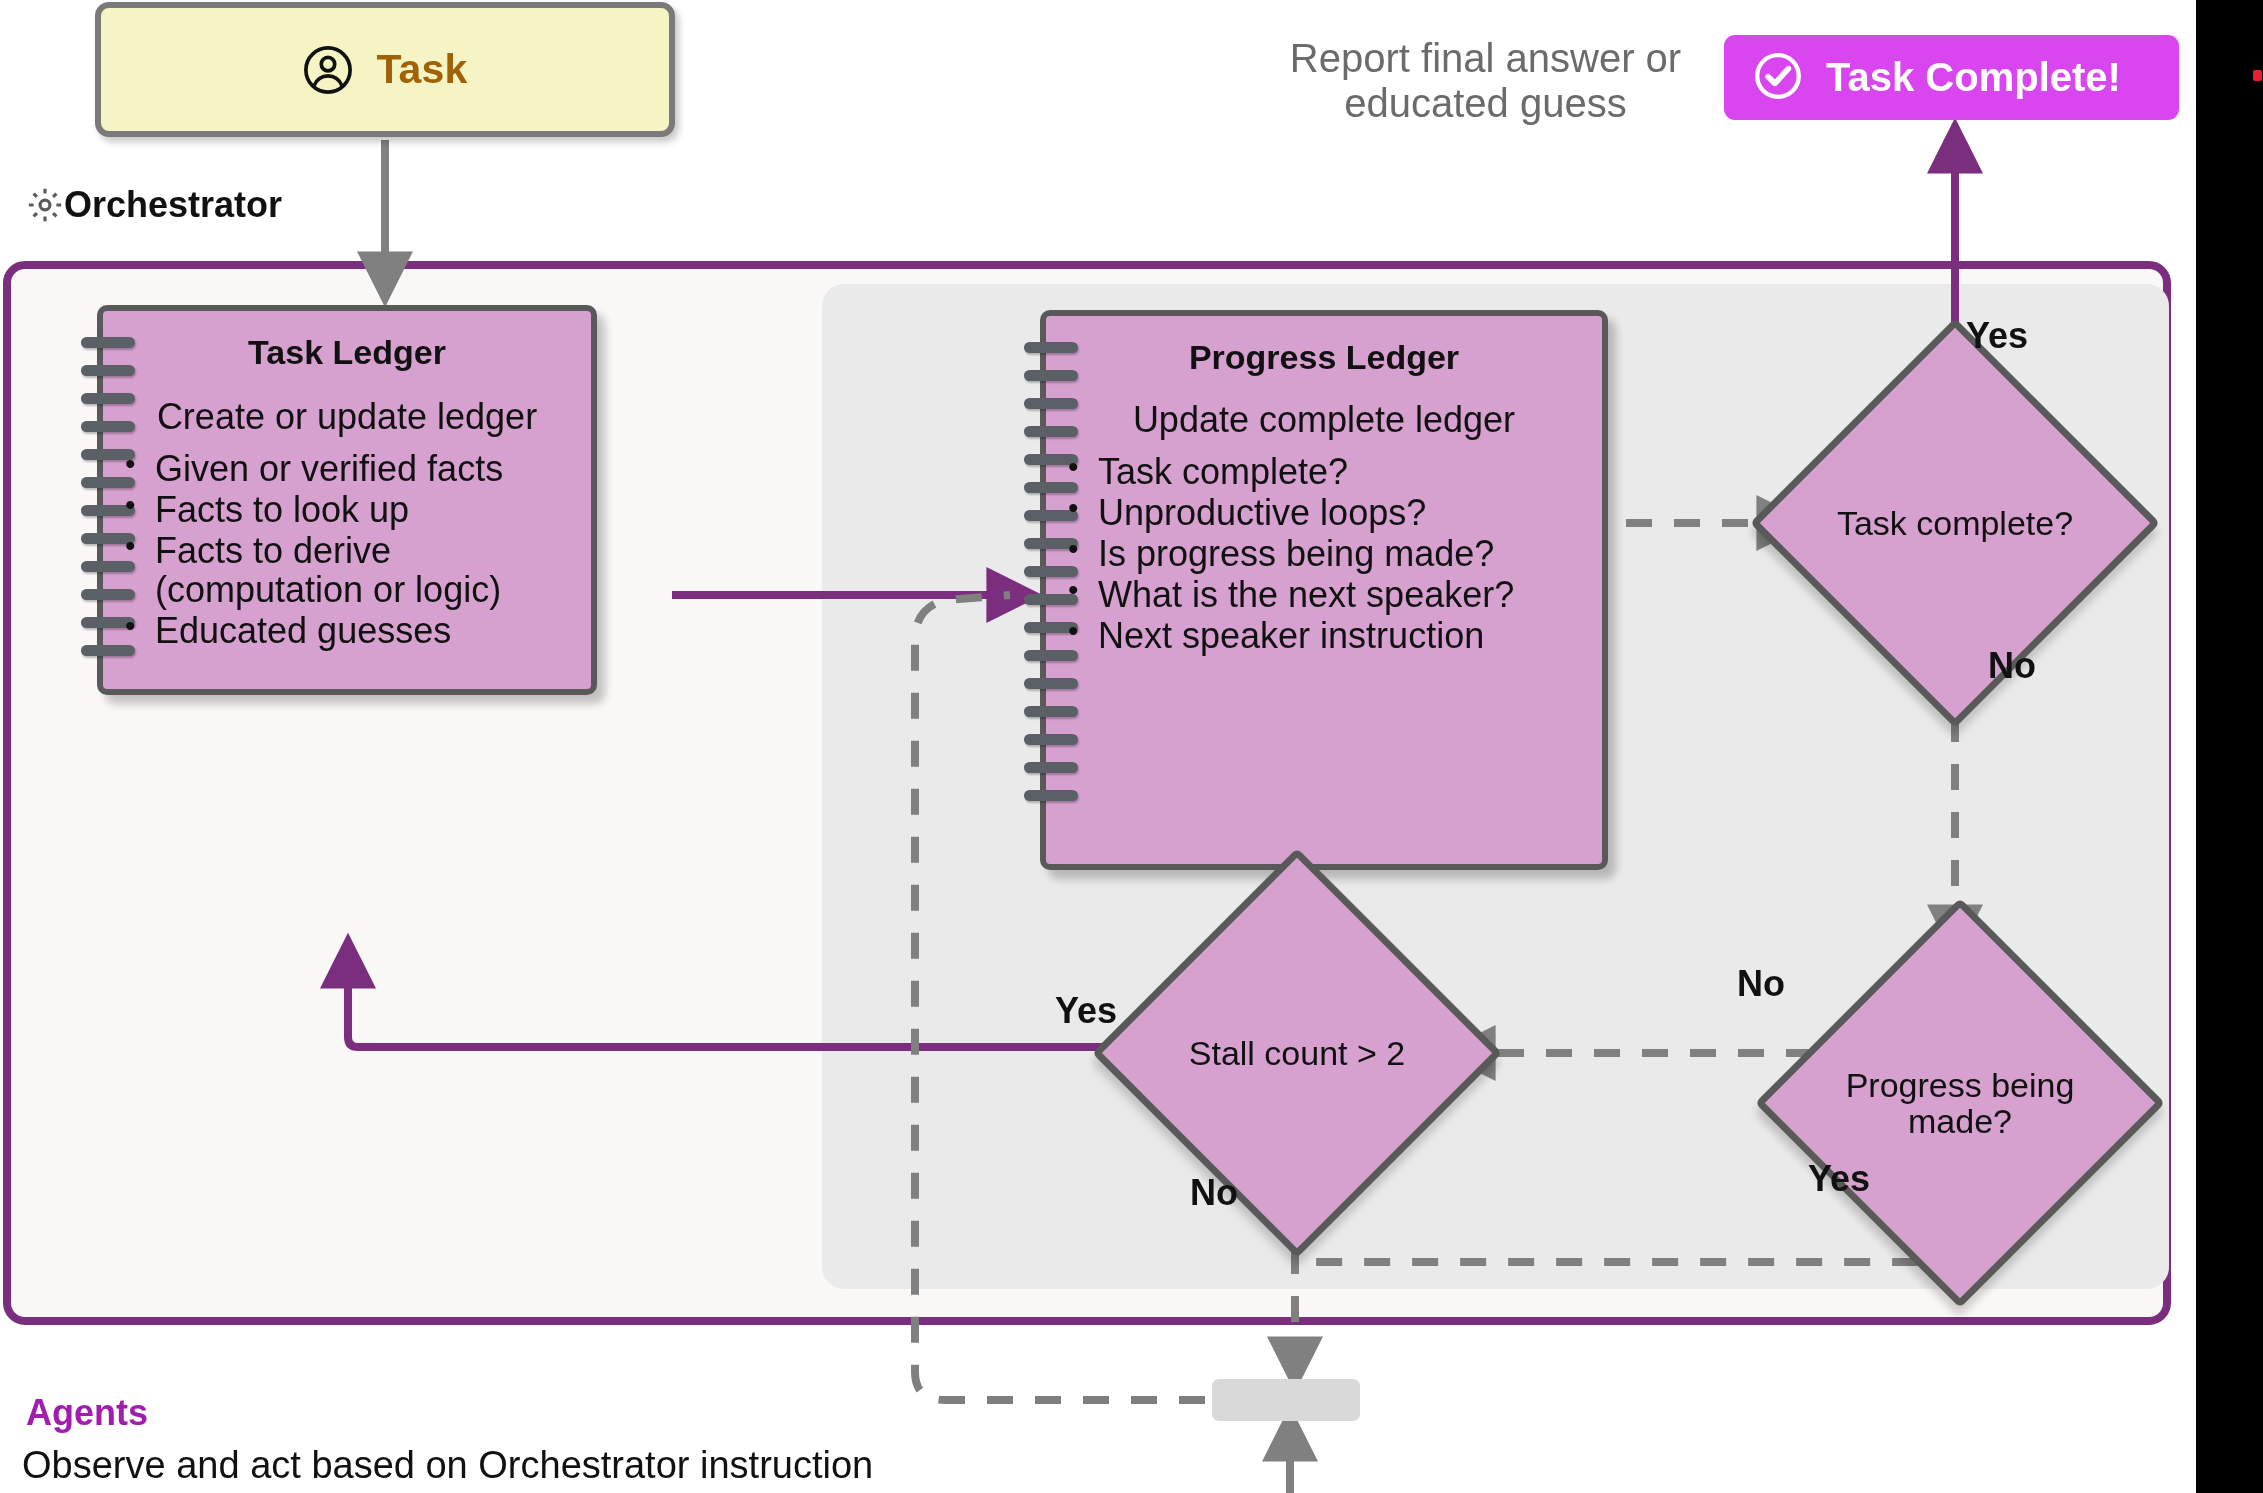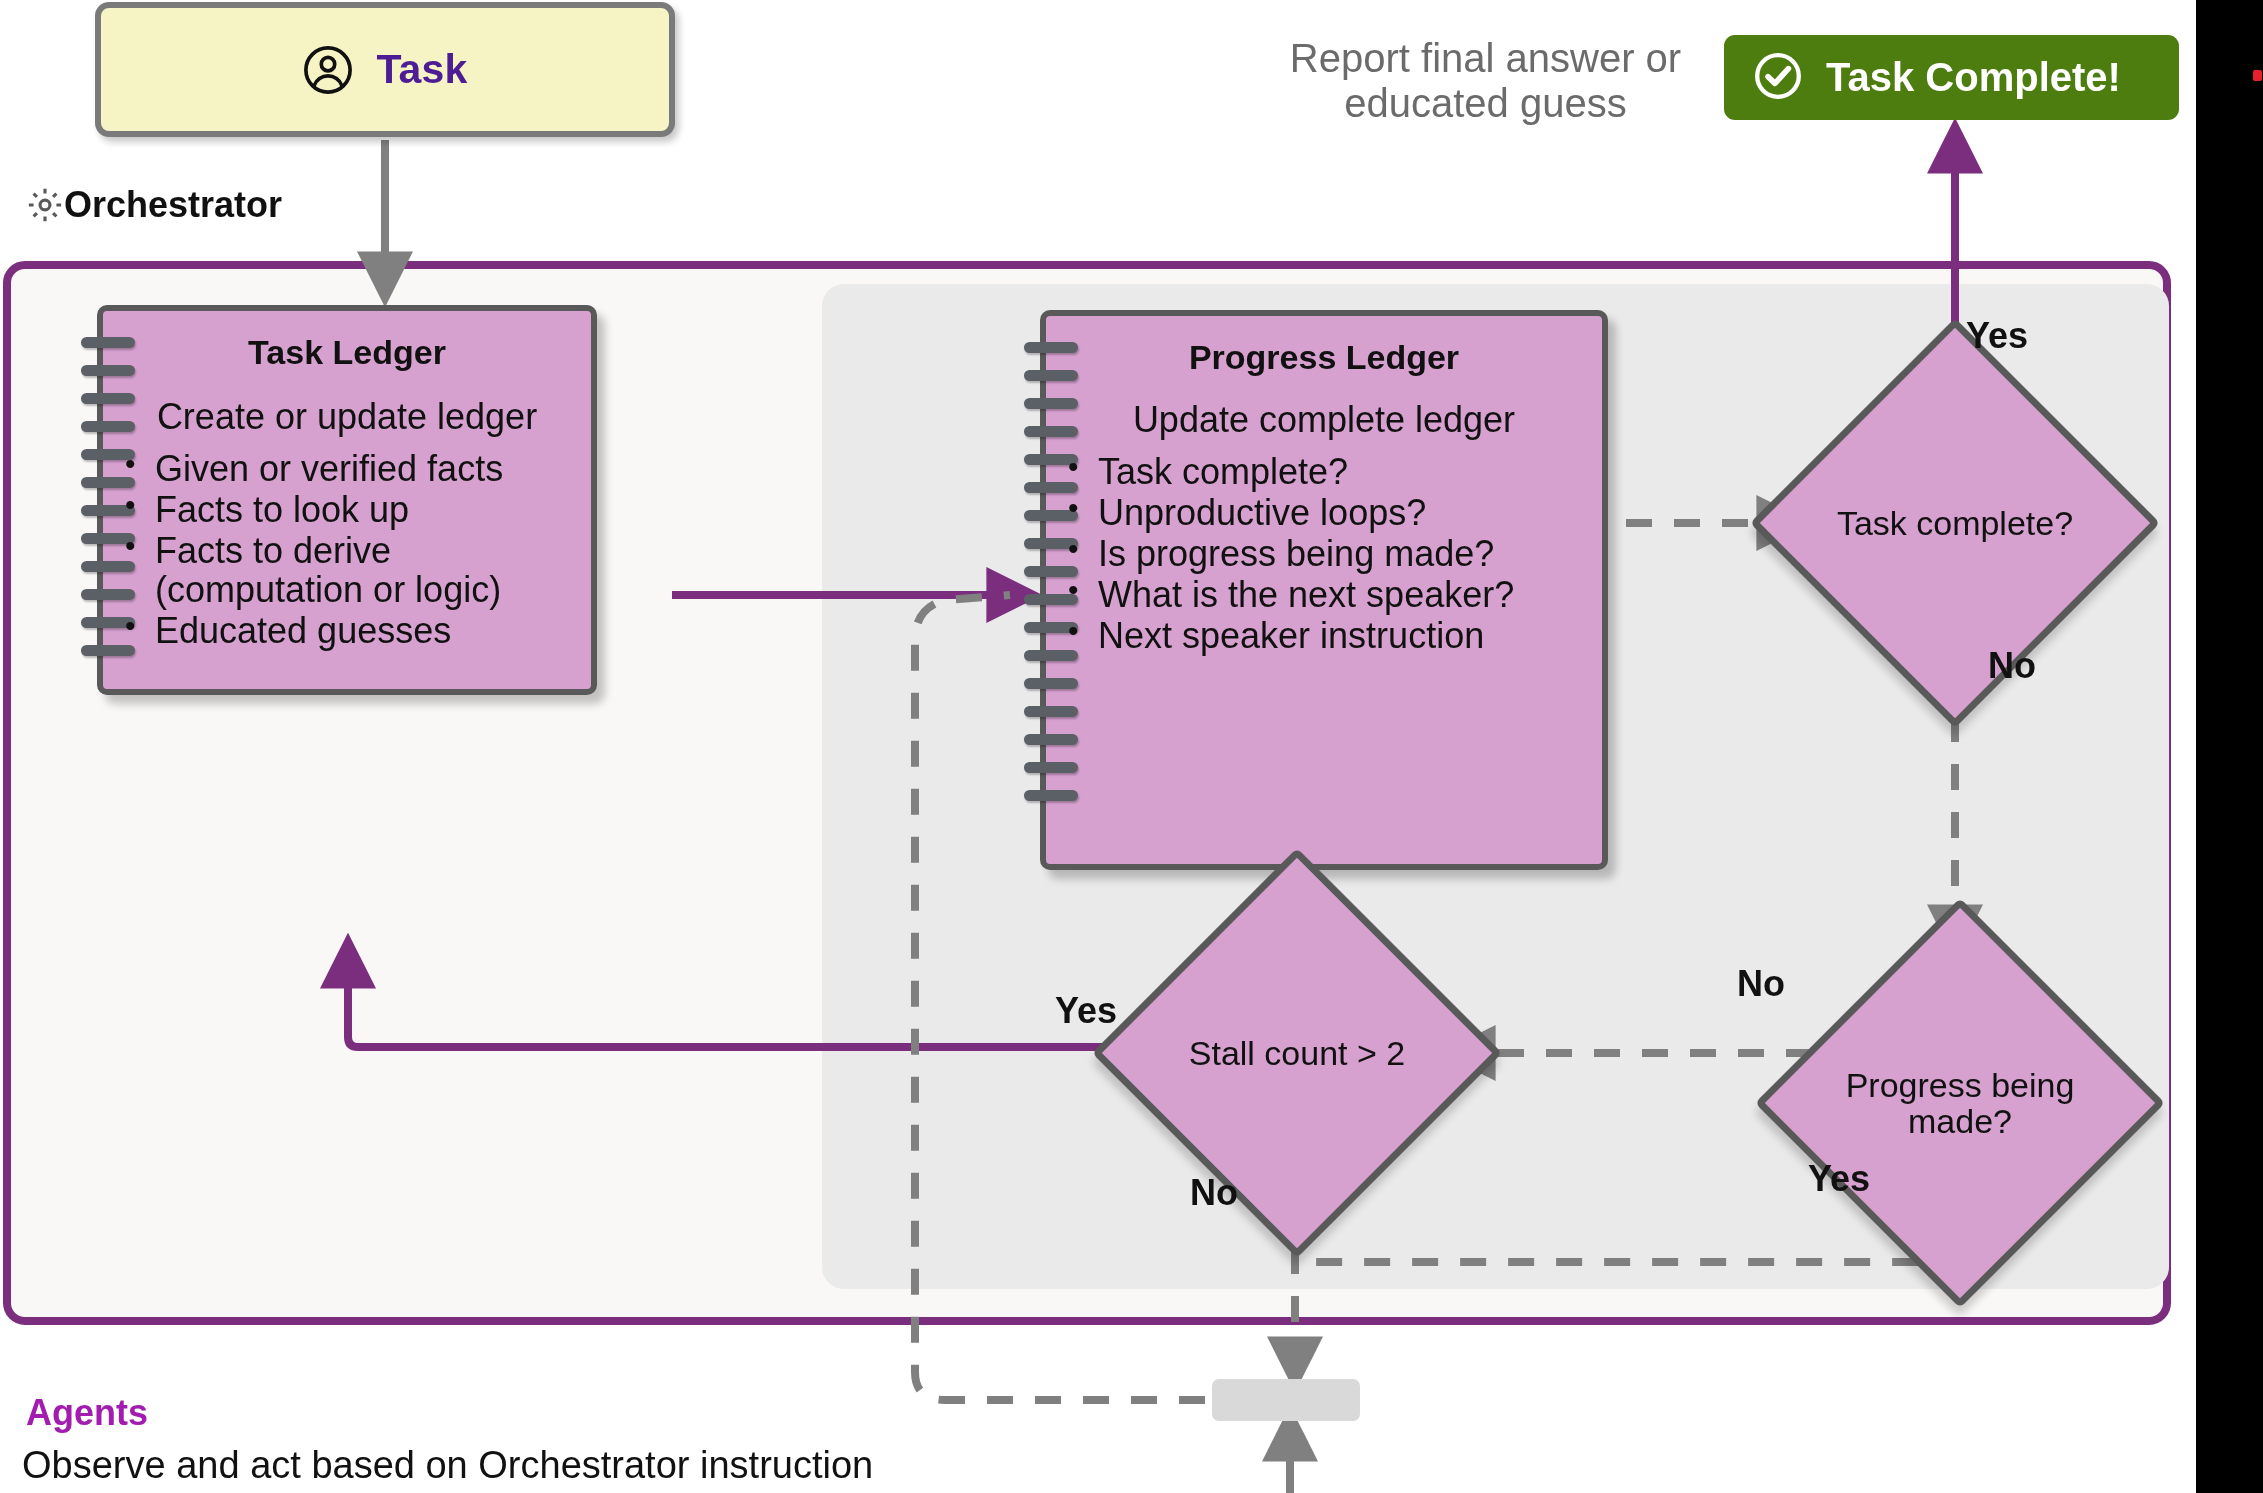--- a/index.html
+++ b/index.html
@@ -22,32 +22,32 @@
   }
 
   
   .task-card {
     position: absolute; left: 95px; top: 2px; width: 580px; height: 135px;
     background: #f6f4c4; border: 6px solid #7a7a7a; border-radius: 14px;
     display: flex; align-items: center; justify-content: center; gap: 22px;
     box-shadow: 4px 5px 7px rgba(0,0,0,.22);
   }
   .task-card .label {
-    font-size: 41px; font-weight: bold; color: #4c1d95; letter-spacing: .2px;
+    font-size: 41px; font-weight: bold; color: #a16207; letter-spacing: .2px;
   }
   .person-icon { width: 52px; height: 52px; display:block; }
 
   
   .report-text {
     position: absolute; left: 1253px; top: 36px; width: 465px;
     text-align: center; font-size: 40px; line-height: 1.12; color: #6b6b6b;
   }
   .complete-badge {
     position: absolute; left: 1724px; top: 35px; width: 455px; height: 85px;
-    background: #4d7c0f; border-radius: 11px;
+    background: #d946ef; border-radius: 11px;
     display: flex; align-items: center; gap: 22px; padding-left: 28px;
   }
   .complete-badge .txt {
     font-size: 40px; font-weight: bold; color: #ffffff; white-space: nowrap;
   }
   .check-icon { width: 52px; height: 52px; flex: none; }
 
   
   .orch-label {
     position: absolute; left: 26px; top: 184px;

